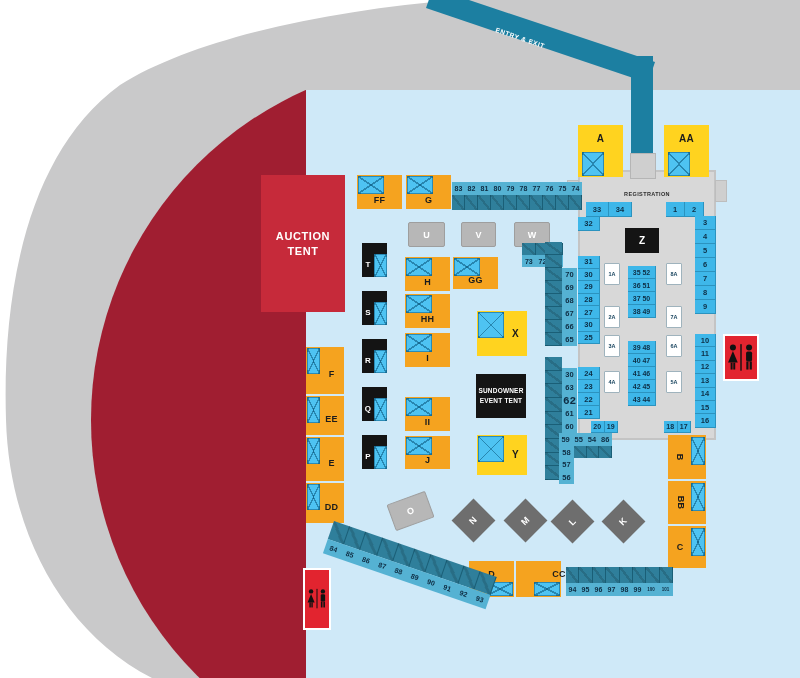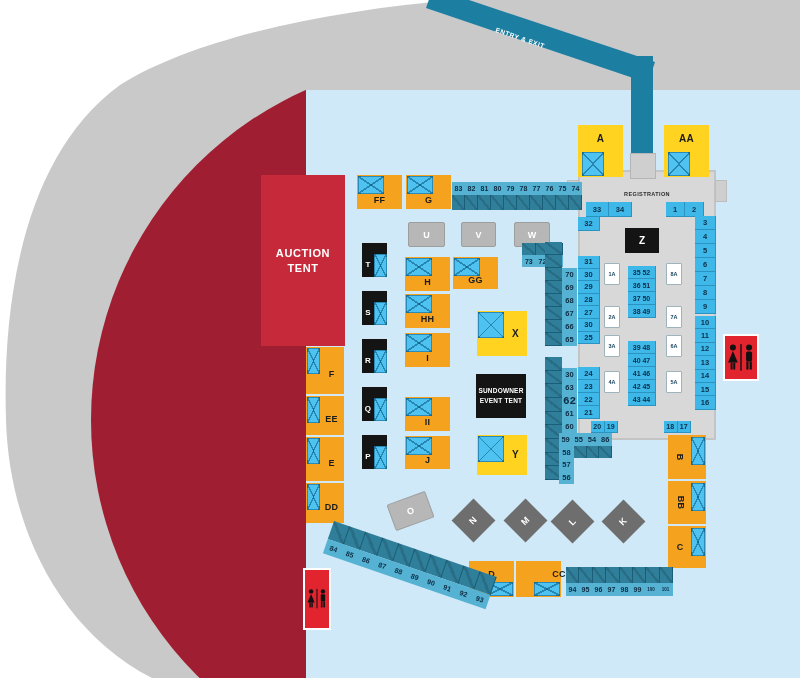--- a/index.html
+++ b/index.html
@@ -56,21 +56,21 @@
     </defs>
     <path d="M457,0 C330,10 195,38 120,85 C28,152 2,290 6,420 C9,530 62,632 152,678 L800,678 L800,0 Z" fill="#c9c9ca"></path>
     <rect x="305" y="90" width="495" height="588" fill="#cfe9f8"></rect>
     <circle cx="452" cy="420" r="361" clip-path="url(#redclip)" fill="#a01e31"></circle>
     <polygon points="433,-12 426,8 648,83 655,62" fill="#1c7fa1"></polygon>
     <rect x="631" y="56" width="22" height="100" fill="#1c7fa1"></rect>
   </svg>
 
   <div id="entry-label" style="left:497px;top:26px;">ENTRY &amp; EXIT</div>
 
-  <div id="auction-tent" style="left:261px;top:175px;width:84px;height:171px;">
+  <div id="auction-tent" style="left:261px;top:175px;width:84px;height:137px;">
     <div>AUCTION</div>
     <div>TENT</div>
   </div>
 
 
   <div id="reg" style="left:578px;top:170px;width:138px;height:270px;"></div>
   <div class="wing" style="left:567px;top:180px;width:12px;height:22px;"></div>
   <div class="wing" style="left:715px;top:180px;width:12px;height:22px;"></div>
   <div id="gate" style="left:630px;top:153px;width:26px;height:26px;"></div>
   <div id="reg-label" style="left:620px;top:191px;width:54px;">REGISTRATION</div>
@@ -397,21 +397,21 @@
       </div>
       <div class="band bandV" style="position: absolute; left: 695px; top: 216px; width: 21px; height: 98px;">
         <div class="rcell" style="height: 14px; width: 100%; font-size: 7.5px;">3</div>
         <div class="rcell" style="height: 14px; width: 100%; font-size: 7.5px;">4</div>
         <div class="rcell" style="height: 14px; width: 100%; font-size: 7.5px;">5</div>
         <div class="rcell" style="height: 14px; width: 100%; font-size: 7.5px;">6</div>
         <div class="rcell" style="height: 14px; width: 100%; font-size: 7.5px;">7</div>
         <div class="rcell" style="height: 14px; width: 100%; font-size: 7.5px;">8</div>
         <div class="rcell" style="height: 14px; width: 100%; font-size: 7.5px;">9</div>
       </div>
-      <div class="band bandV" style="position: absolute; left: 695px; top: 316px; width: 21px; height: 93.8px;">
+      <div class="band bandV" style="position: absolute; left: 695px; top: 334px; width: 21px; height: 93.8px;">
         <div class="rcell" style="height: 13.4px; width: 100%; font-size: 7.5px;">10</div>
         <div class="rcell" style="height: 13.4px; width: 100%; font-size: 7.5px;">11</div>
         <div class="rcell" style="height: 13.4px; width: 100%; font-size: 7.5px;">12</div>
         <div class="rcell" style="height: 13.4px; width: 100%; font-size: 7.5px;">13</div>
         <div class="rcell" style="height: 13.4px; width: 100%; font-size: 7.5px;">14</div>
         <div class="rcell" style="height: 13.4px; width: 100%; font-size: 7.5px;">15</div>
         <div class="rcell" style="height: 13.4px; width: 100%; font-size: 7.5px;">16</div>
       </div>
       <div class="band bandV" style="position: absolute; left: 578px; top: 256px; width: 22px; height: 88.2px;">
         <div class="rcell" style="height: 12.6px; width: 100%; font-size: 7.5px;">31</div>

